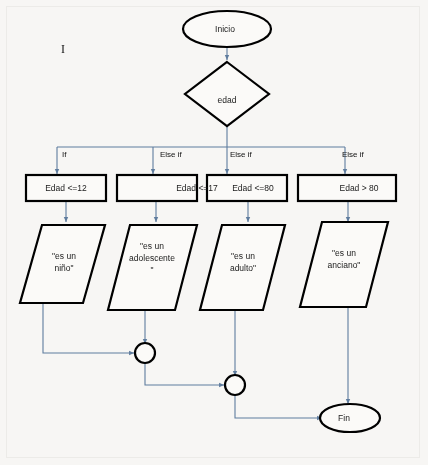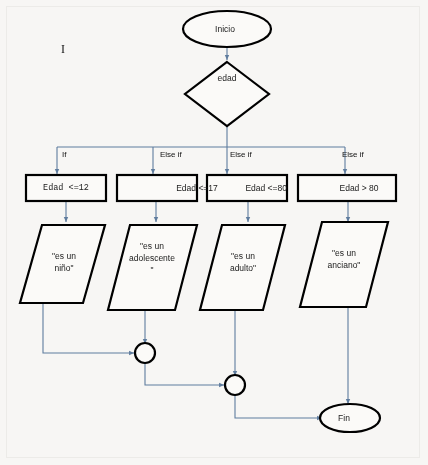--- a/index.html
+++ b/index.html
@@ -126,30 +126,30 @@
     <circle cx="145" cy="353" r="10" fill="#fbfaf8" stroke="#000000" stroke-width="2.2"></circle>
     <circle cx="235" cy="385" r="10" fill="#fbfaf8" stroke="#000000" stroke-width="2.2"></circle>
 
     <ellipse cx="350" cy="418" rx="30" ry="14" fill="#fbfaf8" stroke="#000000" stroke-width="2.2"></ellipse>
   </svg>
 
   <div class="stray-mark" style="left:61px; top:43px;">I</div>
 
   <div class="node-label term-label" style="left:183px; top:23px; width:84px;">Inicio</div>
 
-  <div class="node-label" style="left:197px; top:72px; width:60px;">edad</div>
+  <div class="node-label" style="left:197px; top:94px; width:60px;">edad</div>
 
   <div class="branch-label" style="left:62px; top:134px;margin-top:16px;">If</div>
   <div class="branch-label" style="left:160px; top:150px;">Else if</div>
   <div class="branch-label" style="left:230px; top:150px;">Else if</div>
   <div class="branch-label" style="left:342px; top:150px;">Else if</div>
 
-  <div class="node-label box-label" style="left:26px; top:182px; width:80px;font-family:Liberation Mono, monospace;">Edad &lt;=12</div>
+  <div class="node-label box-label" style="left:26px; top:182px; width:80px;">Edad &lt;=12</div>
   <div class="node-label box-label" style="left:117px; top:182px; width:80px;margin-left:40px;">Edad &lt;=17</div>
-  <div class="node-label box-label" style="left:207px; top:182px; width:80px;text-align:right;">Edad &lt;=80</div>
+  <div class="node-label box-label" style="left:207px; top:182px; width:92px;">Edad &lt;=80</div>
   <div class="node-label box-label" style="left:310px; top:182px; width:98px;">Edad &gt; 80</div>
 
   <div class="node-label" style="left:28px; top:250px; width:72px;">"es un
 niño"</div>
   <div class="node-label" style="left:116px; top:240px; width:72px;">"es un
 adolescente
 "</div>
   <div class="node-label" style="left:208px; top:250px; width:70px;">"es un
 adulto"</div>
   <div class="node-label" style="left:308px; top:247px; width:72px;">"es un

